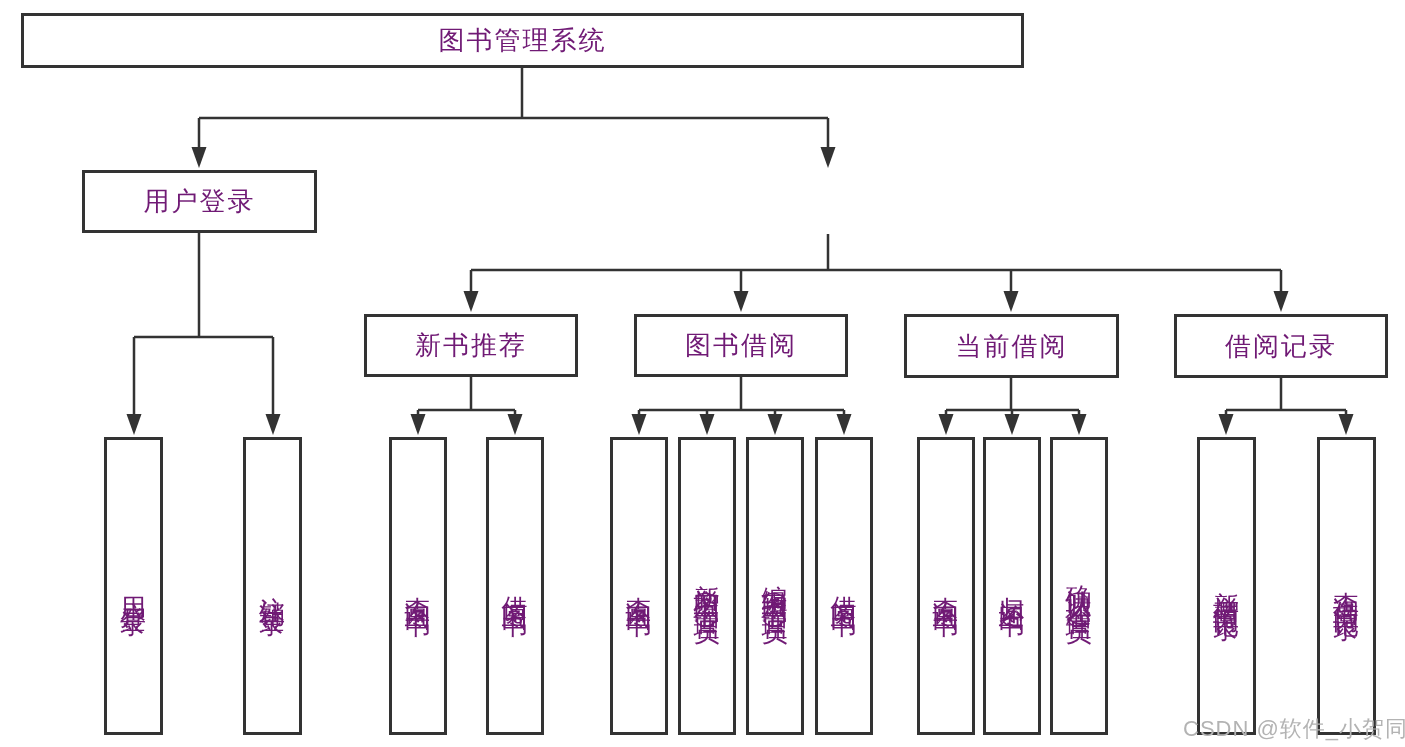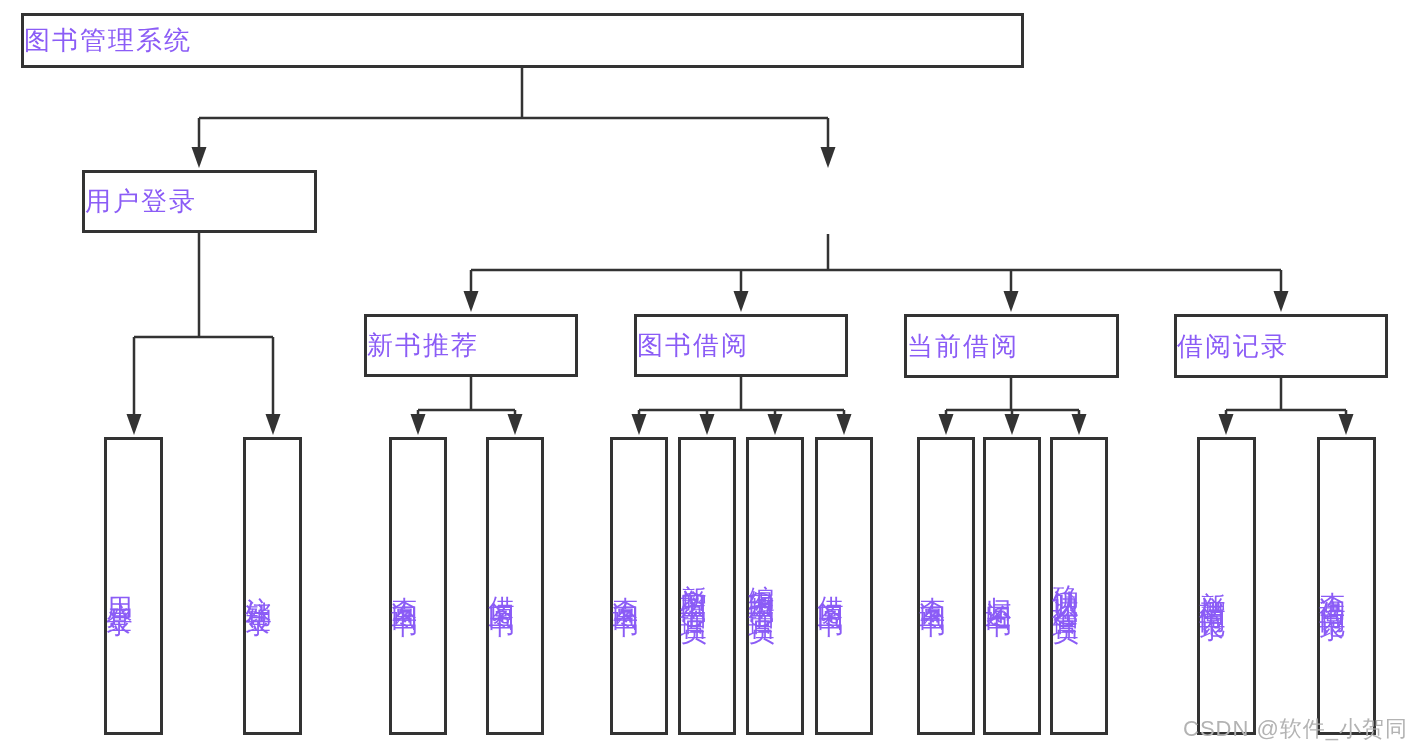--- a/index.html
+++ b/index.html
@@ -16,21 +16,22 @@
     left: 0; top: 0;
     width: 1405px; height: 747px;
   }
   .hbox, .vbox {
     position: absolute;
     box-sizing: border-box;
     border: 3px solid #333333;
     background: #ffffff;
     display: flex;
     align-items: center;
-    color: #8b5cf6;
+    justify-content: center;
+    color: #701a75;
   }
   .hbox span {
     font-size: 26px;
     letter-spacing: 2px;
     white-space: nowrap;
   }
   .vbox .vtext {
     writing-mode: vertical-rl;
     text-orientation: mixed;
     font-size: 26px;

